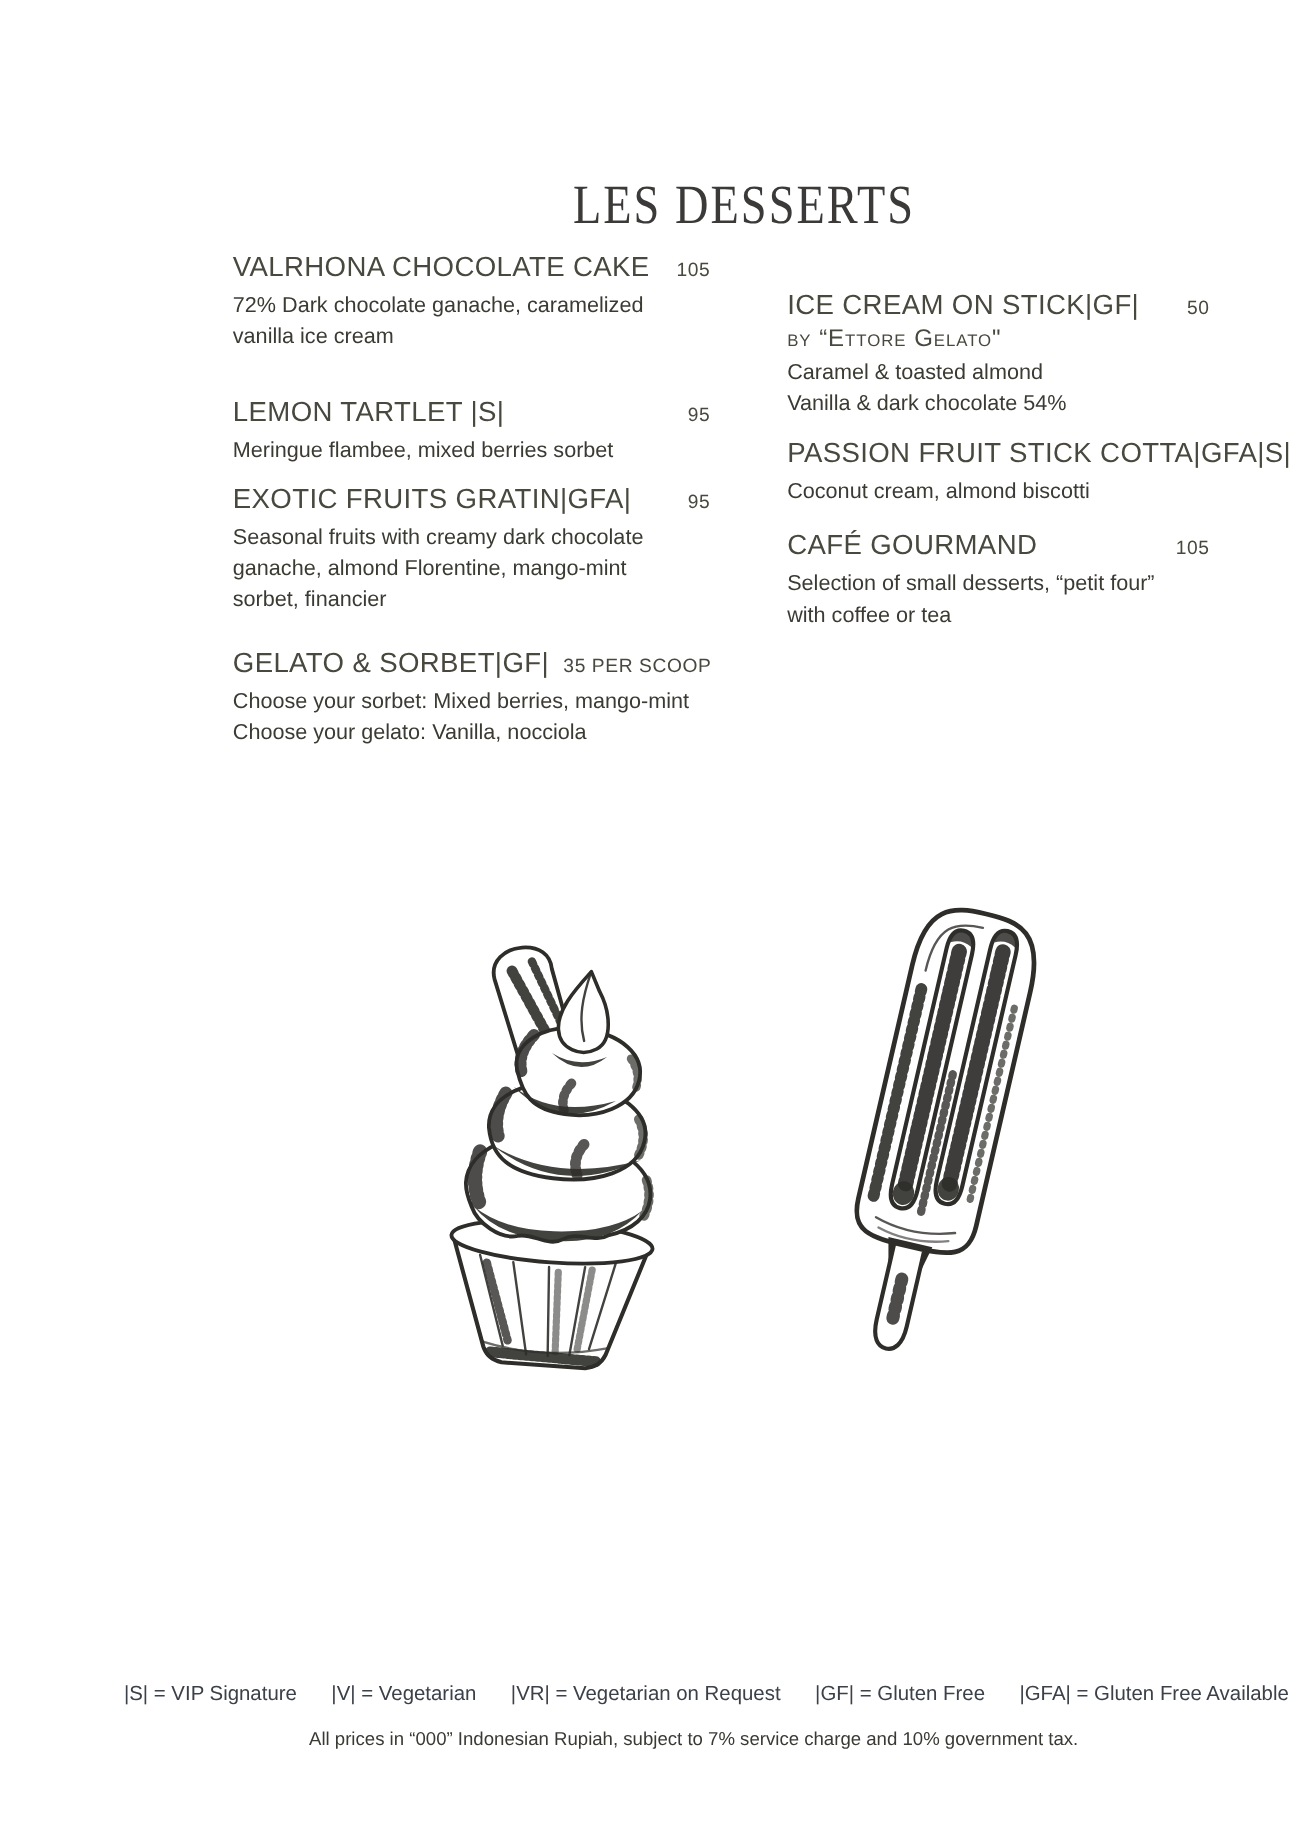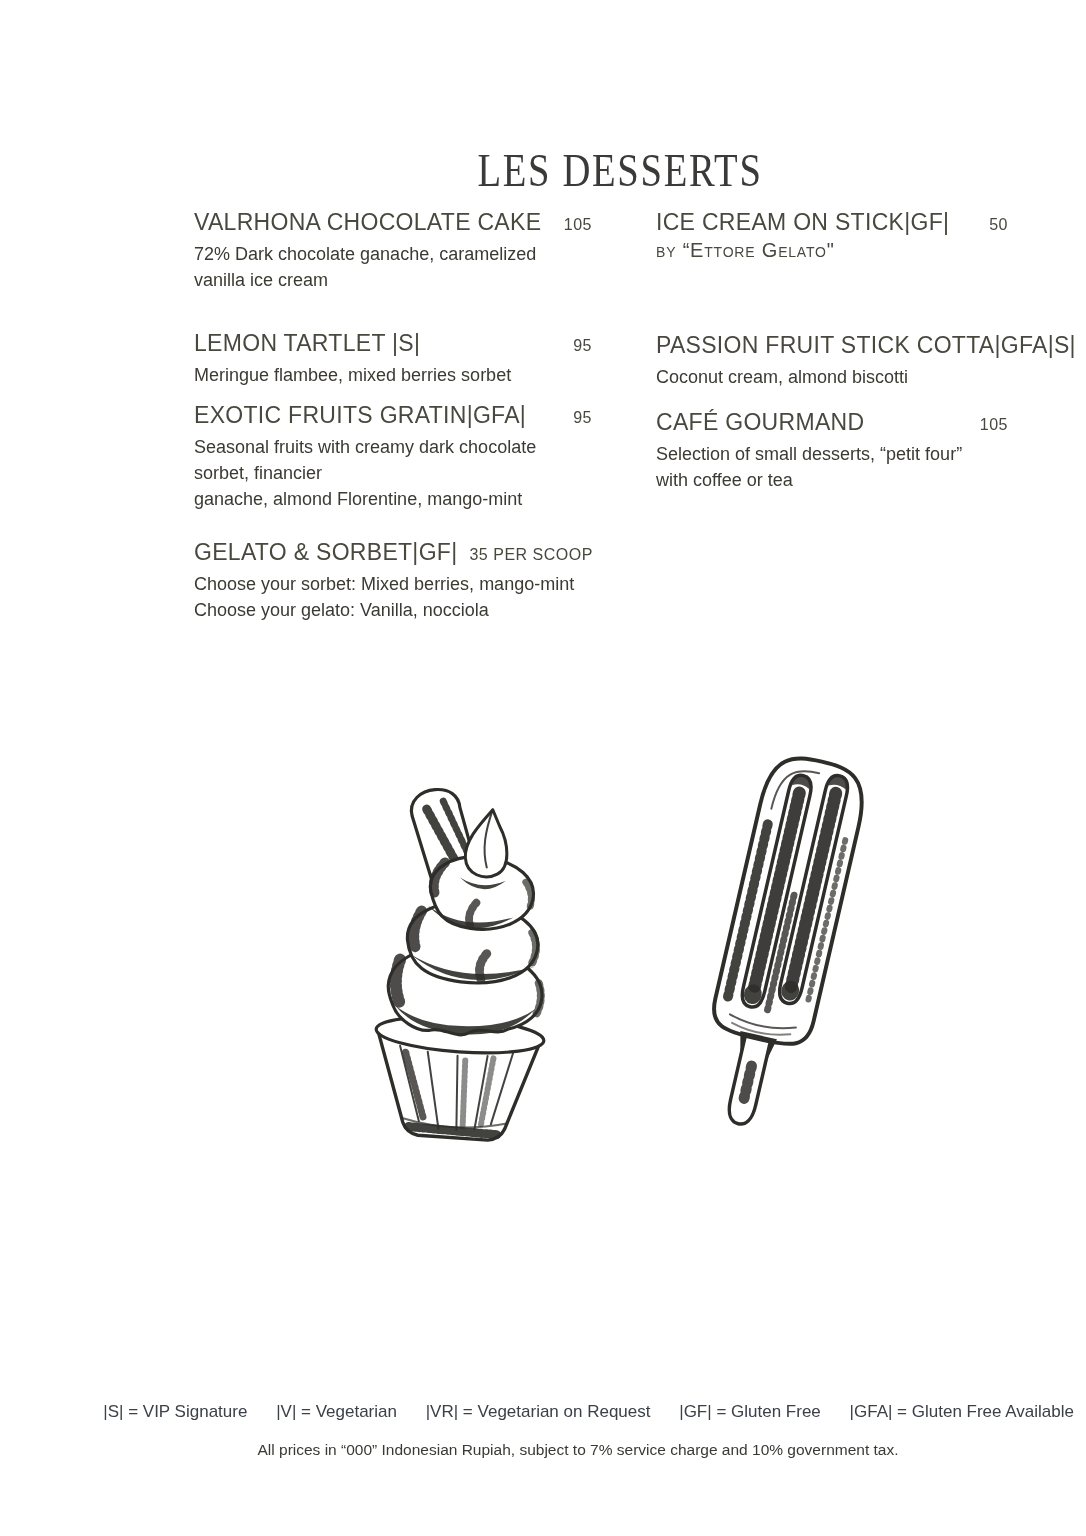--- a/index.html
+++ b/index.html
@@ -3,21 +3,21 @@
 <meta charset="utf-8">
 <style>
   html,body{margin:0;padding:0;background:#ffffff;}
   .page{position:relative;width:1086px;height:1497px;background:#ffffff;overflow:hidden;
         font-family:"Liberation Sans", sans-serif;color:#3b3a36;}
   .title{position:absolute;left:194px;top:144px;width:852px;text-align:center;
          font-family:"Liberation Serif", serif;font-size:46px;letter-spacing:2px;
          color:#3b3a38;transform:scaleX(.84);transform-origin:50% 50%;white-space:nowrap;}
   .col-item{position:absolute;}
   .col-left{left:194px;width:398px;}
-  .col-right{left:656px;width:352px;}
+  .col-right{left:656px;width:352px;margin-top:32px;}
   .item-head{display:flex;justify-content:space-between;align-items:baseline;gap:12px;}
   .item-name{font-size:23px;letter-spacing:.3px;color:#49483f;white-space:nowrap;}
   .item-price{font-size:16px;letter-spacing:.5px;color:#49483f;white-space:nowrap;}
   .item-sub{font-variant:small-caps;font-size:20px;letter-spacing:.8px;color:#49483f;
             margin-top:2px;line-height:24px;}
   .item-desc{margin-top:5px;}
   .dline{font-size:18px;line-height:26px;color:#3b3a33;}
   .legend{position:absolute;left:0;top:1402px;width:1086px;text-align:right;
           font-size:17px;color:#3b4049;white-space:nowrap;}
   .legend-item{display:inline-block;margin:0 12px;}
@@ -57,42 +57,46 @@
     </div>
   </div>
 
   <div class="col-item col-left" style="top:402px">
     <div class="item-head">
       <span class="item-name">EXOTIC FRUITS GRATIN|GFA|</span>
       <span class="item-price">95</span>
     </div>
     <div class="item-desc">
       <div class="dline">Seasonal fruits with creamy dark chocolate</div>
+      <div class="dline">ganache, almond Florentine, mango-mint</div>
       <div class="dline">sorbet, financier</div>
-      <div class="dline">ganache, almond Florentine, mango-mint</div>
     </div>
   </div>
 
   <div class="col-item col-left" style="top:539px">
     <div class="item-head">
       <span class="item-name">GELATO &amp; SORBET|GF|</span>
       <span class="item-price">35 PER SCOOP</span>
     </div>
     <div class="item-desc">
       <div class="dline">Choose your sorbet: Mixed berries, mango-mint</div>
       <div class="dline">Choose your gelato: Vanilla, nocciola</div>
     </div>
   </div>
 
   <div class="col-item col-right" style="top:209px">
     <div class="item-head">
       <span class="item-name">ICE CREAM ON STICK|GF|</span>
       <span class="item-price">50</span>
     </div>
     <div class="item-sub">by “Ettore Gelato"</div>
+    <div class="item-desc" style="margin-top:3px">
+      <div class="dline">Caramel &amp; toasted almond</div>
+      <div class="dline">Vanilla &amp; dark chocolate 54%</div>
+    </div>
   </div>
 
   <div class="col-item col-right" style="top:332px">
     <div class="item-head">
       <span class="item-name">PASSION FRUIT STICK COTTA|GFA|S|</span>
       <span class="item-price">95</span>
     </div>
     <div class="item-desc">
       <div class="dline">Coconut cream, almond biscotti</div>
     </div>

